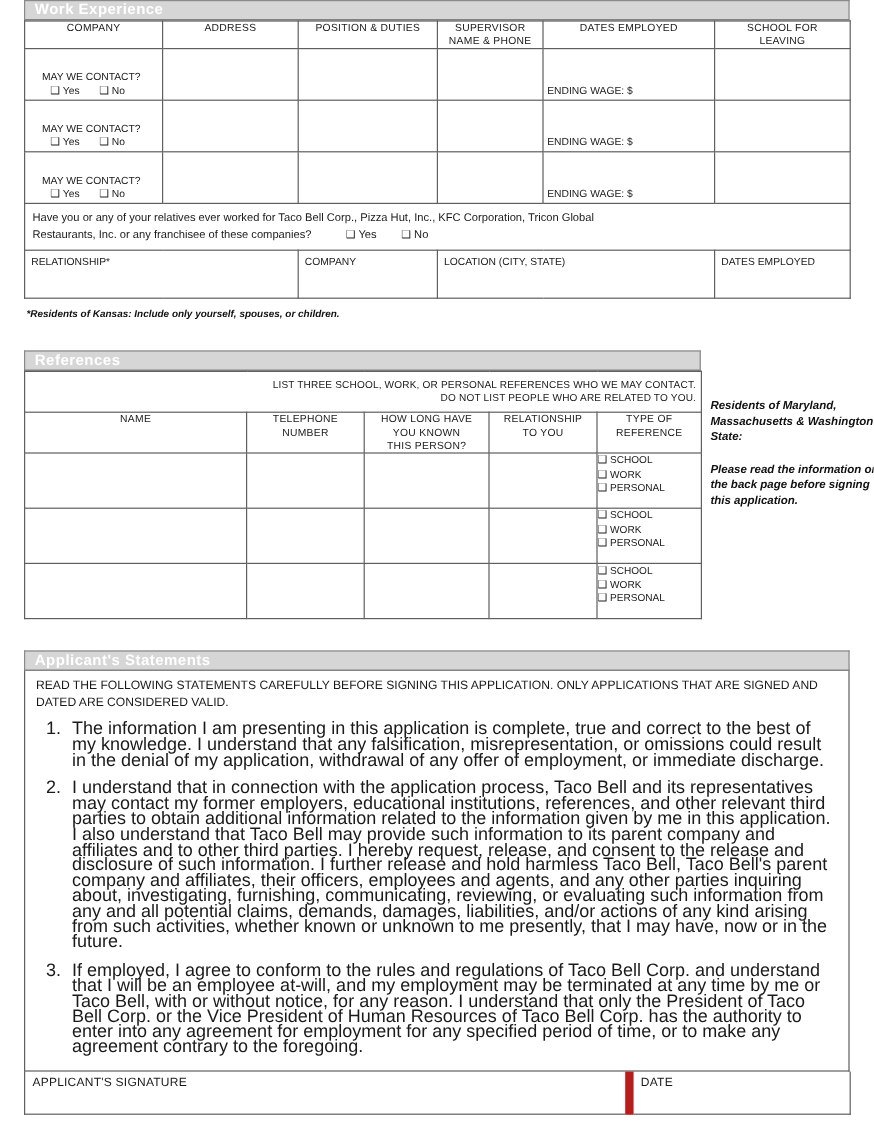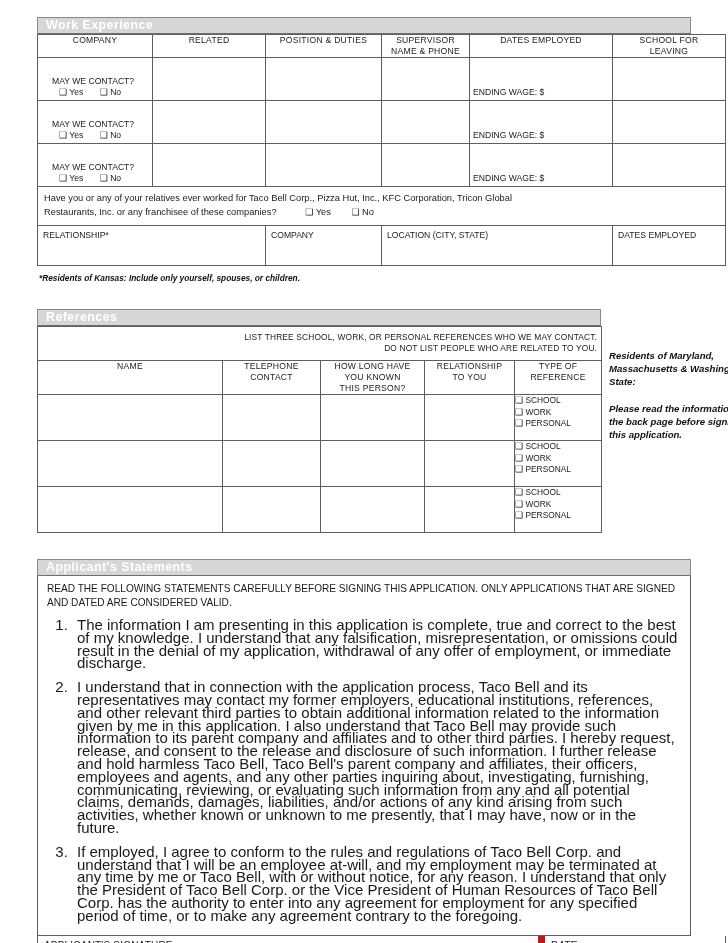--- a/index.html
+++ b/index.html
@@ -6,21 +6,21 @@
   html, body {
     margin: 0; padding: 0;
     background: #ffffff;
   }
   body {
     width: 728px; height: 943px;
     font-family: "Liberation Sans", sans-serif;
     color: #1a1a1a;
     overflow: hidden;
   }
-  .page { position: relative; width: 728px; height: 943px; padding: 17px; }
+  .page { position: relative; width: 728px; height: 943px; padding: 0; }
 
   
   .sec-head {
     background: #d6d6d6;
     border: 1px solid #8a8a8a;
     border-bottom: 1px solid #6f6f6f;
     height: 17px;
     line-height: 15px;
     padding-left: 8px;
     font-size: 12.5px;
@@ -161,21 +161,21 @@
         <col style="width:115px">
           <col style="width:113px">
           <col style="width:116px">
         <col style="width:88px">
           <col style="width:143px">
           <col style="width:113px">
       </colgroup>
       <tbody>
           <tr>
         <th class="colhead">COMPANY</th>
-        <th class="colhead">RELATED</th>
+        <th class="colhead">ADDRESS</th>
         <th class="colhead">POSITION &amp; DUTIES</th>
         <th class="colhead">
           <div>SUPERVISOR</div>
           <div>NAME &amp; PHONE</div>
         </th>
         <th class="colhead">DATES EMPLOYED</th>
         <th class="colhead">
           <div>SCHOOL FOR</div>
           <div>LEAVING</div>
         </th>
@@ -321,21 +321,21 @@
             <div class="ref-instr">
               <div>LIST THREE SCHOOL, WORK, OR PERSONAL REFERENCES WHO WE MAY CONTACT.</div>
               <div>DO NOT LIST PEOPLE WHO ARE RELATED TO YOU.</div>
             </div>
           </td>
         </tr>
         <tr>
           <th class="colhead">NAME</th>
           <th class="colhead">
             <div>TELEPHONE</div>
-            <div>CONTACT</div>
+            <div>NUMBER</div>
           </th>
           <th class="colhead">
             <div>HOW LONG HAVE</div>
             <div>YOU KNOWN</div>
             <div>THIS PERSON?</div>
           </th>
           <th class="colhead">
             <div>RELATIONSHIP</div>
             <div>TO YOU</div>
           </th>

